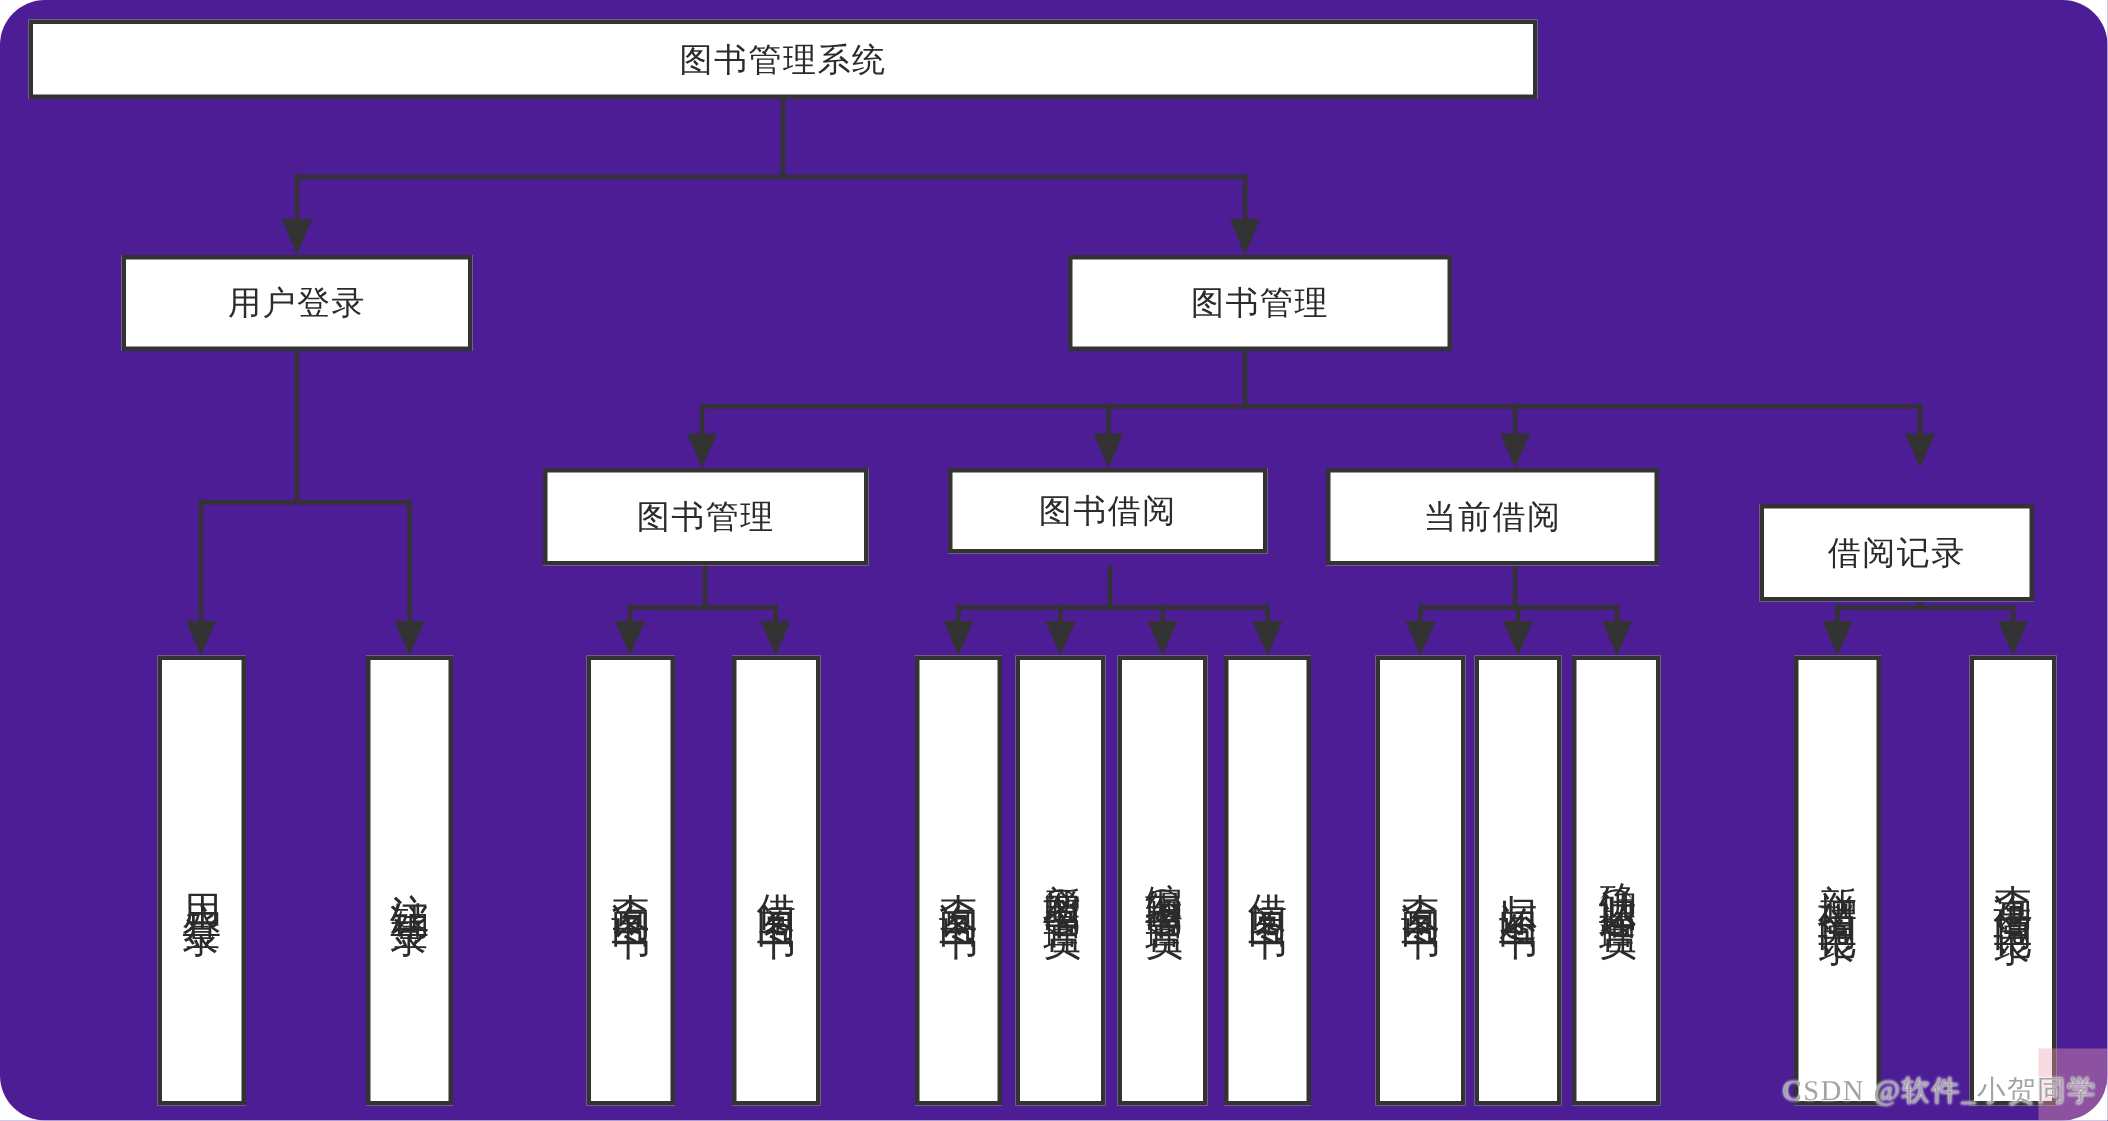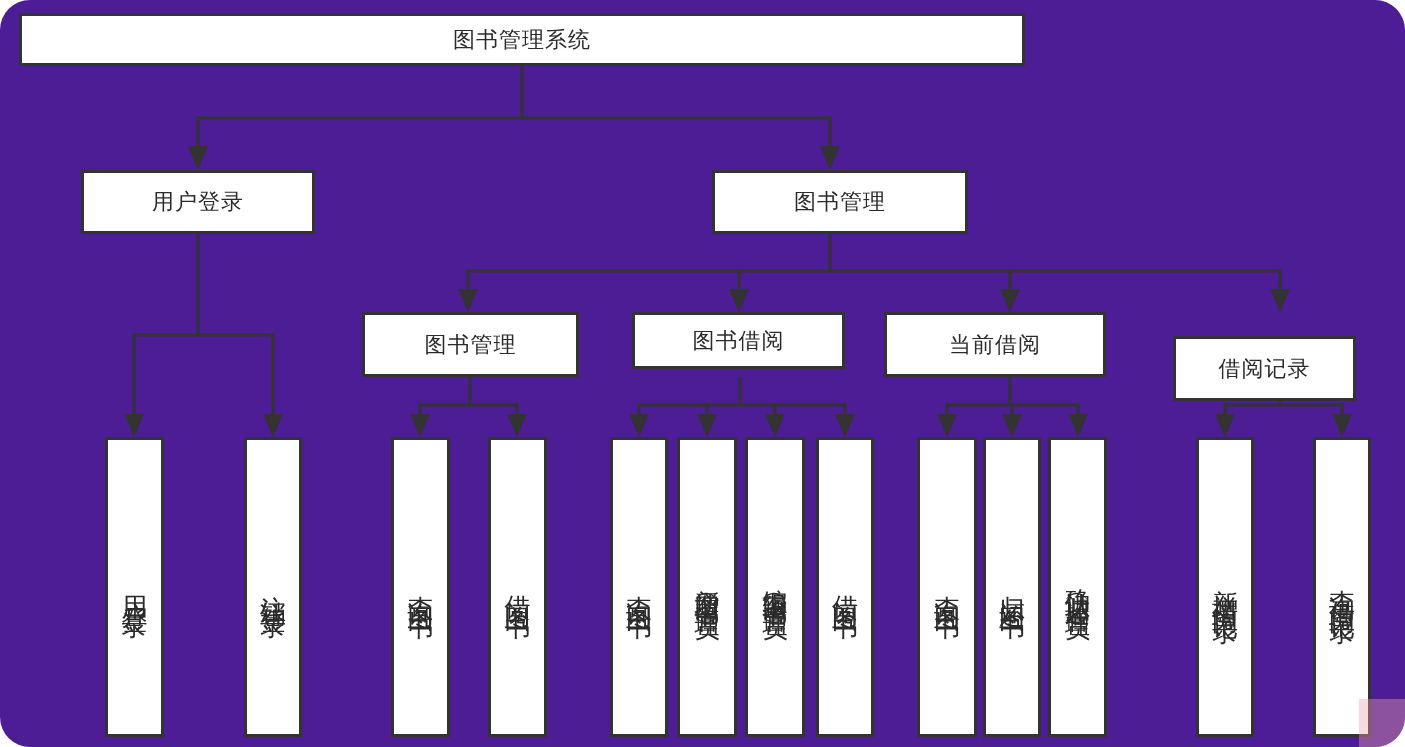--- a/index.html
+++ b/index.html
@@ -155,14 +155,15 @@
   <div class="node vbox" style="left:816px; width:58px;">借阅图书</div>
 
   <div class="node vbox" style="left:917px; width:60px;">查询图书</div>
   <div class="node vbox" style="left:983px; width:58px;">归还图书</div>
   <div class="node vbox tight" style="left:1048px; width:59px;">确认归还（管理员）</div>
 
   <div class="node vbox" style="left:1196px; width:58px;">新增借阅记录</div>
   <div class="node vbox" style="left:1313px; width:58px;">查询借阅记录</div>
 
   <div class="wm-accent"></div>
+  <div class="watermark">CSDN @软件_小贺同学</div>
 
 </div>
 
 </body></html>

